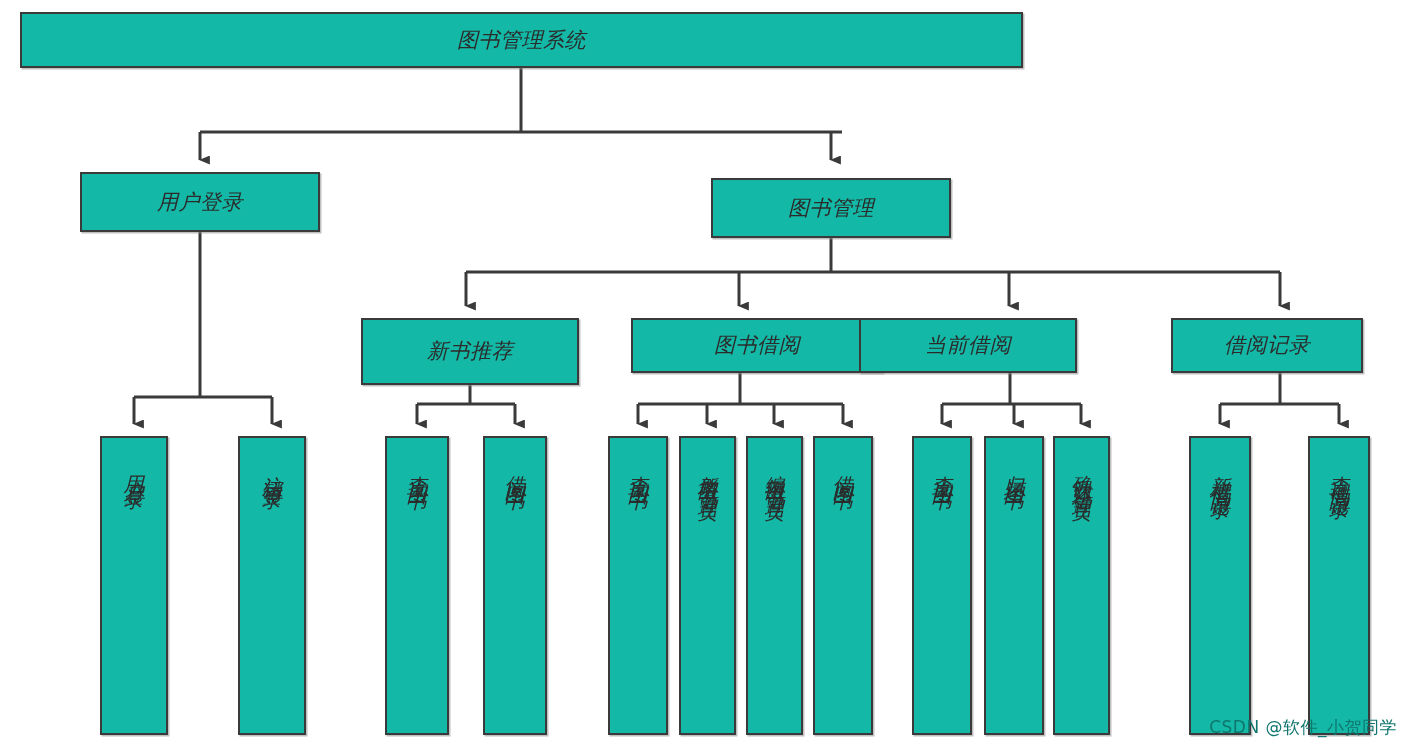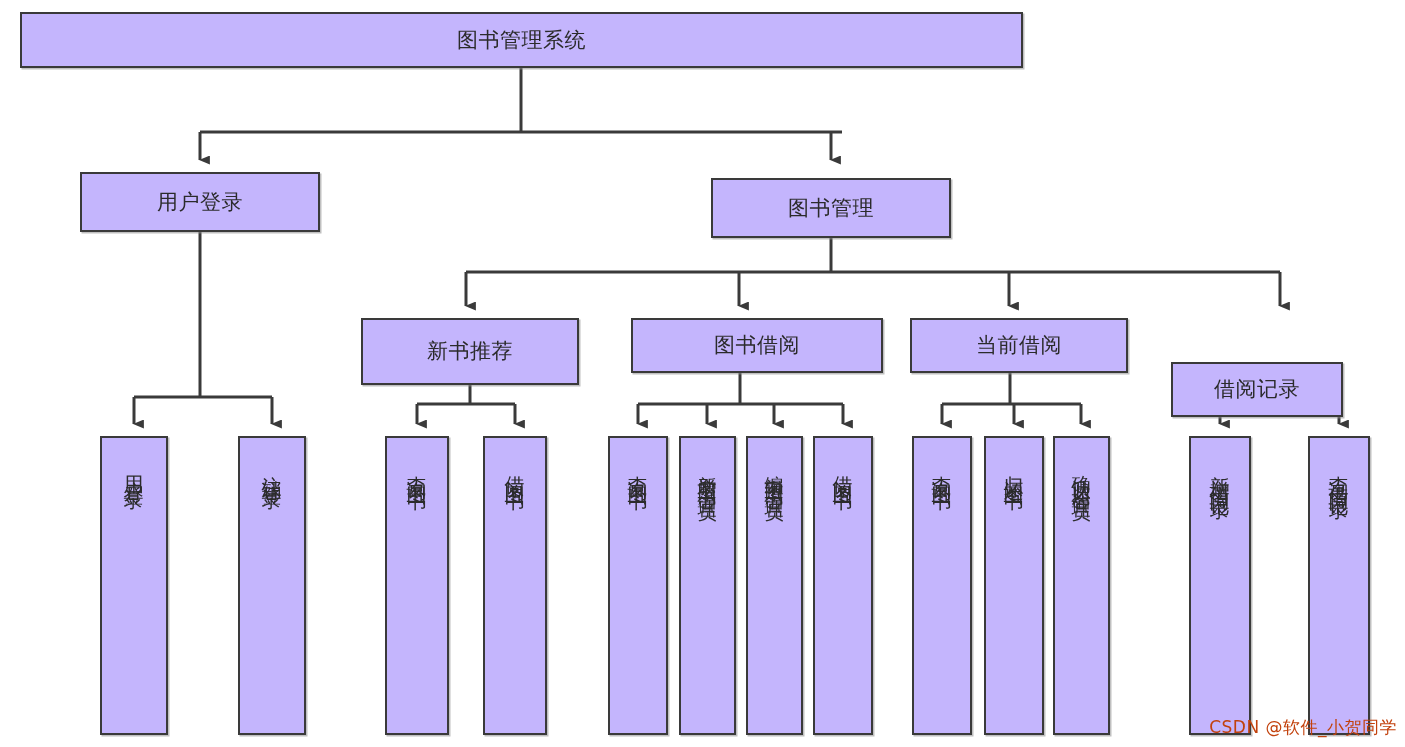--- a/index.html
+++ b/index.html
@@ -21,27 +21,28 @@
     position: absolute;
     left: 0;
     top: 0;
     width: 1405px;
     height: 747px;
     pointer-events: none;
   }
   .node {
     position: absolute;
     box-sizing: border-box;
-    background: #c4b5fd;
+    background: #14b8a6;
     border: 2.5px solid #3a3a3a;
     box-shadow: 1.5px 1.5px 0 rgba(140,140,140,0.55);
     display: flex;
     align-items: center;
     justify-content: center;
     color: #2b2b2b;
+    font-style: italic;
   }
   .node .lbl {
     font-size: 21px;
     line-height: 1.18;
     letter-spacing: 0.5px;
     white-space: nowrap;
     color: #2b2b2b;
   }
   .node.vert {
     align-items: flex-start;
@@ -59,21 +60,21 @@
   }
   .node.vert.tall .lbl {
     letter-spacing: 4px;
     font-size: 19px;
   }
   #watermark {
     position: absolute;
     right: 8px;
     bottom: 8px;
     font-size: 17px;
-    color: #c2410c;
+    color: #0f766e;
     letter-spacing: 0.5px;
     white-space: nowrap;
     font-family: "DejaVu Sans", "Liberation Sans", sans-serif;
   }
 </style>
 </head>
 <body>
 
 <div id="canvas">
 
@@ -136,24 +137,24 @@
       </div>
       <div class="node" style="left: 711px; top: 172px; width: 240px; height: 60px; margin-top: 6px;">
         <span class="lbl">图书管理</span>
       </div>
       <div class="node" style="left: 361px; top: 318px; width: 218px; height: 67px;">
         <span class="lbl">新书推荐</span>
       </div>
       <div class="node" style="left: 631px; top: 318px; width: 252px; height: 55px;">
         <span class="lbl">图书借阅</span>
       </div>
-      <div class="node" style="left: 910px; top: 318px; width: 218px; height: 55px;">
+      <div class="node" style="left: 859px; top: 318px; width: 218px; height: 55px;">
         <span class="lbl">当前借阅</span>
       </div>
-      <div class="node" style="left: 1171px; top: 318px; width: 172px; height: 55px; margin-top: 44px;">
+      <div class="node" style="left: 1171px; top: 318px; width: 192px; height: 55px;">
         <span class="lbl">借阅记录</span>
       </div>
       <div class="node vert" style="left: 100px; top: 436px; width: 68px; height: 299px;">
         <span class="lbl">用户登录</span>
       </div>
       <div class="node vert" style="left: 238px; top: 436px; width: 68px; height: 299px;">
         <span class="lbl">注销登录</span>
       </div>
       <div class="node vert" style="left: 385px; top: 436px; width: 64px; height: 299px;">
         <span class="lbl">查询图书</span>

